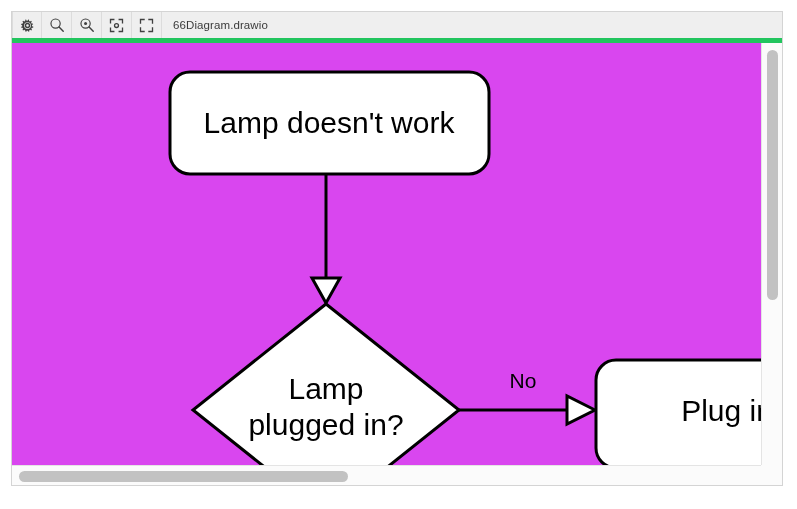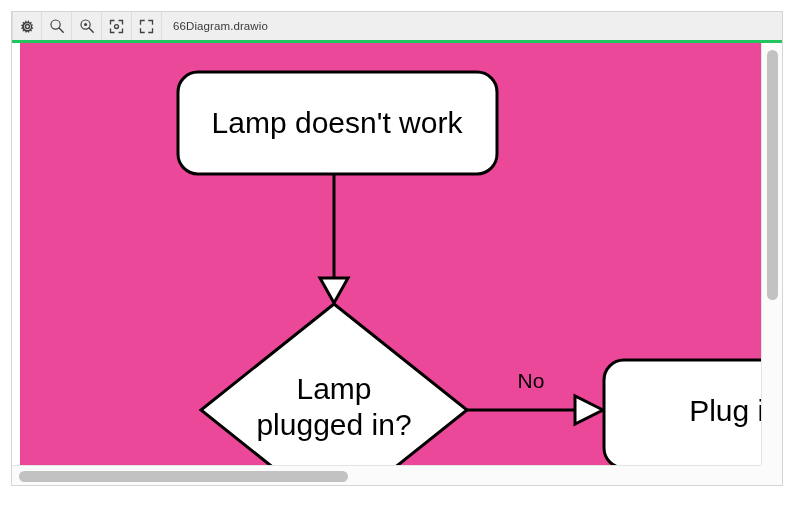--- a/index.html
+++ b/index.html
@@ -35,21 +35,21 @@
   }
 
   
   .toolbar {
     position: absolute;
     left: 0;
     top: 0;
     right: 0;
     height: 31px;
     background: #efefef;
-    border-bottom: 3px solid #22c55e;
+    border-bottom: 5px solid #22c55e;
     box-sizing: border-box;
     display: flex;
     align-items: stretch;
   }
 
   .tb-btn {
     width: 30px;
     display: flex;
     align-items: center;
     justify-content: center;
@@ -78,26 +78,26 @@
     left: 0;
     top: 31px;
     width: 770px;
     height: 442px;
     overflow: hidden;
     background: #ffffff;
   }
 
   .canvas {
     position: absolute;
-    left: 8px;
+    left: 0;
     top: 0;
     width: 749px;
     height: 428px;
     overflow: hidden;
-    background: #ec4899;
+    background: #d946ef;
   }
 
   .canvas svg { display: block; }
 
   
   .vscroll {
     position: absolute;
     right: 0px;
     top: 31px;
     width: 21px;

